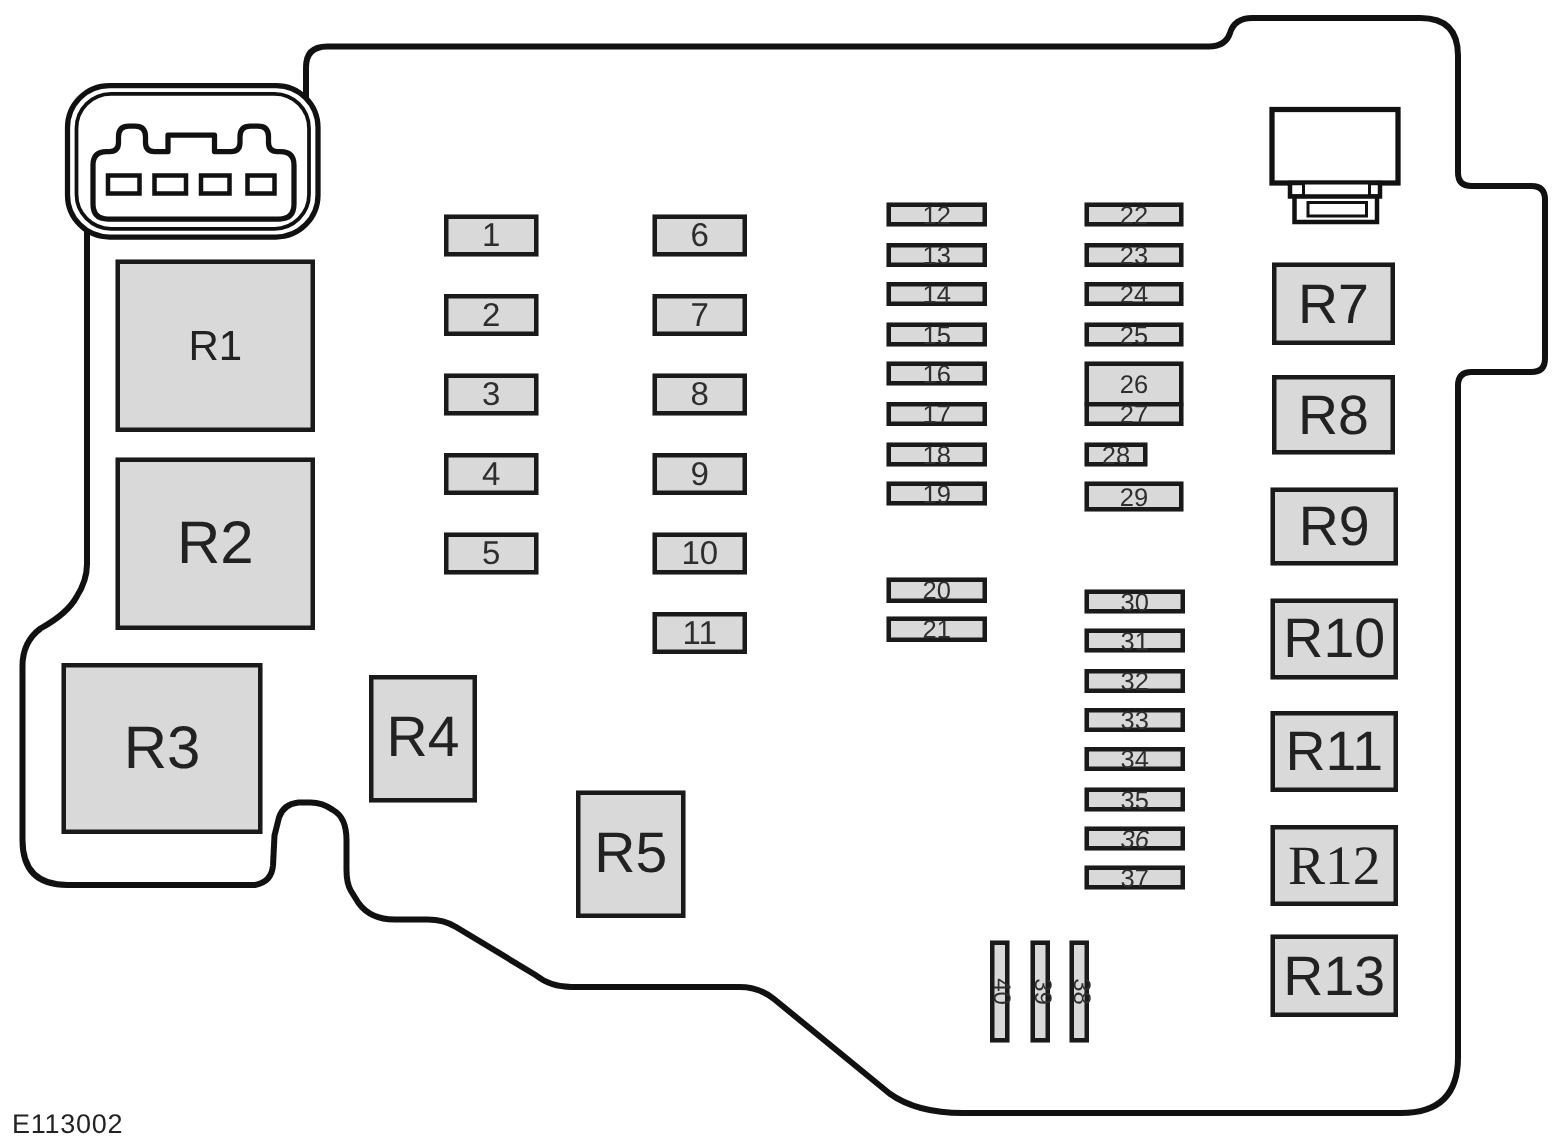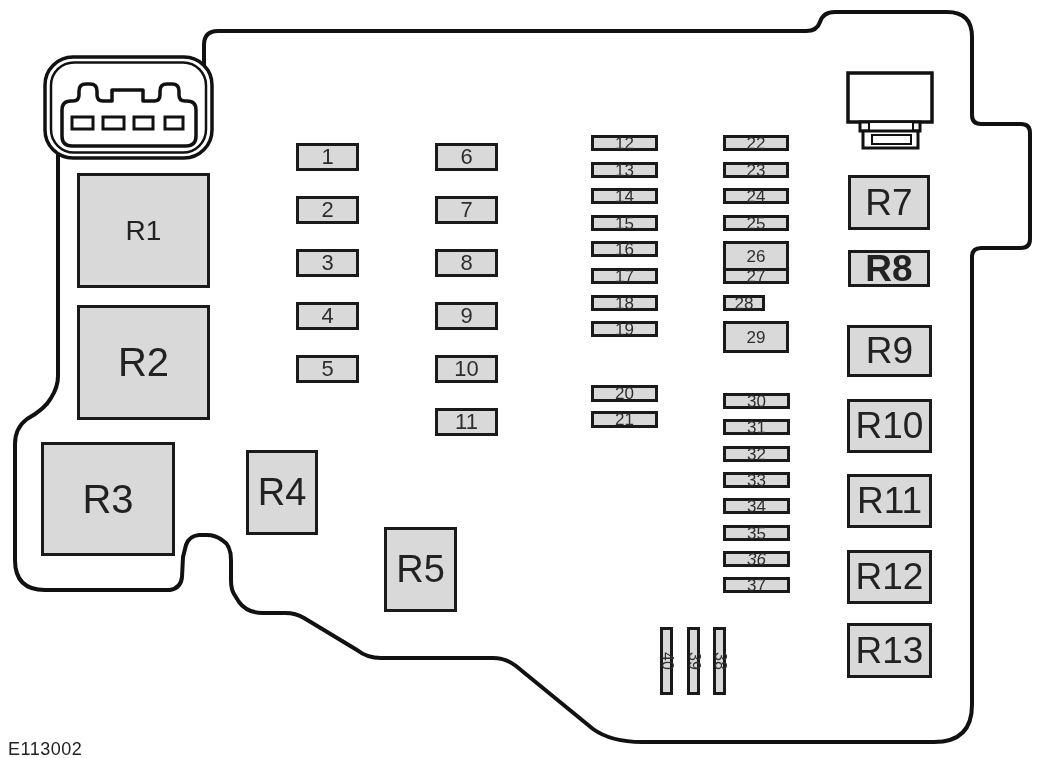--- a/index.html
+++ b/index.html
@@ -79,25 +79,25 @@
     </g>
   </svg>
 
   <div class="figure-code">E113002</div>
 <div class="box relay" style="left: 77px; top: 173px; width: 133px; height: 115px; font-size: 28px;">R1</div>
     <div class="box relay" style="left: 77px; top: 305px; width: 133px; height: 115px; font-size: 40px;">R2</div>
     <div class="box relay" style="left: 41px; top: 442px; width: 134px; height: 114px; font-size: 40px;">R3</div>
     <div class="box relay" style="left: 246px; top: 450px; width: 72px; height: 85px; font-size: 38px;">R4</div>
     <div class="box relay" style="left: 384px; top: 527px; width: 73px; height: 85px; font-size: 38px;">R5</div>
     <div class="box relay" style="left: 848px; top: 175px; width: 82px; height: 55px; font-size: 37px;">R7</div>
-    <div class="box relay" style="left: 848px; top: 250px; width: 82px; height: 37px; font-size: 37px; font-weight: bold;">R8</div>
+    <div class="box relay" style="left: 848px; top: 250px; width: 82px; height: 53px; font-size: 37px;">R8</div>
     <div class="box relay" style="left: 847px; top: 325px; width: 85px; height: 52px; font-size: 37px;">R9</div>
     <div class="box relay" style="left: 847px; top: 399px; width: 85px; height: 54px; font-size: 37px;">R10</div>
     <div class="box relay" style="left: 847px; top: 474px; width: 85px; height: 54px; font-size: 37px;">R11</div>
-    <div class="box relay" style="left: 847px; top: 550px; width: 85px; height: 54px; font-size: 37px;">R12</div>
+    <div class="box relay" style="left: 847px; top: 550px; width: 85px; height: 54px; font-size: 37px; font-family: Liberation Serif, serif;">R12</div>
     <div class="box relay" style="left: 847px; top: 623px; width: 85px; height: 55px; font-size: 37px;">R13</div>
     <div class="box fuse-lg" style="left: 296px; top: 143px; width: 63px; height: 28px;">1</div>
     <div class="box fuse-lg" style="left: 296px; top: 196px; width: 63px; height: 28px;">2</div>
     <div class="box fuse-lg" style="left: 296px; top: 249px; width: 63px; height: 28px;">3</div>
     <div class="box fuse-lg" style="left: 296px; top: 302px; width: 63px; height: 28px;">4</div>
     <div class="box fuse-lg" style="left: 296px; top: 355px; width: 63px; height: 28px;">5</div>
     <div class="box fuse-lg" style="left: 435px; top: 143px; width: 63px; height: 28px;">6</div>
     <div class="box fuse-lg" style="left: 435px; top: 196px; width: 63px; height: 28px;">7</div>
     <div class="box fuse-lg" style="left: 435px; top: 249px; width: 63px; height: 28px;">8</div>
     <div class="box fuse-lg" style="left: 435px; top: 302px; width: 63px; height: 28px;">9</div>
@@ -113,21 +113,21 @@
     <div class="box fuse-sm" style="left: 591px; top: 321px; width: 67px; height: 16px;">19</div>
     <div class="box fuse-sm" style="left: 591px; top: 385px; width: 67px; height: 17px;">20</div>
     <div class="box fuse-sm" style="left: 591px; top: 411px; width: 67px; height: 17px;">21</div>
     <div class="box fuse-sm" style="left: 723px; top: 135px; width: 66px; height: 16px;">22</div>
     <div class="box fuse-sm" style="left: 723px; top: 162px; width: 66px; height: 16px;">23</div>
     <div class="box fuse-sm" style="left: 723px; top: 188px; width: 66px; height: 16px;">24</div>
     <div class="box fuse-sm" style="left: 723px; top: 215px; width: 66px; height: 16px;">25</div>
     <div class="box fuse-sm" style="left: 723px; top: 241px; width: 66px; height: 30px;">26</div>
     <div class="box fuse-sm" style="left: 723px; top: 268px; width: 66px; height: 16px;">27</div>
     <div class="box fuse-sm" style="left: 723px; top: 295px; width: 42px; height: 16px;">28</div>
-    <div class="box fuse-sm" style="left: 723px; top: 321px; width: 66px; height: 32px;">29</div>
+    <div class="box fuse-sm" style="left: 723px; top: 321px; width: 66px; height: 20px;">29</div>
     <div class="box fuse-sm" style="left: 723px; top: 393px; width: 67px; height: 16px;">30</div>
     <div class="box fuse-sm" style="left: 723px; top: 419px; width: 67px; height: 16px;">31</div>
     <div class="box fuse-sm" style="left: 723px; top: 446px; width: 67px; height: 16px;">32</div>
     <div class="box fuse-sm" style="left: 723px; top: 472px; width: 67px; height: 16px; text-align: right;">33</div>
     <div class="box fuse-sm" style="left: 723px; top: 498px; width: 67px; height: 16px;">34</div>
     <div class="box fuse-sm" style="left: 723px; top: 525px; width: 67px; height: 16px;">35</div>
     <div class="box fuse-sm" style="left: 723px; top: 551px; width: 67px; height: 16px; font-style: italic;">36</div>
     <div class="box fuse-sm" style="left: 723px; top: 577px; width: 67px; height: 16px;">37</div>
     <div class="box fuse-v" style="left: 713px; top: 627px; width: 13px; height: 68px;">
       <span>38</span>

